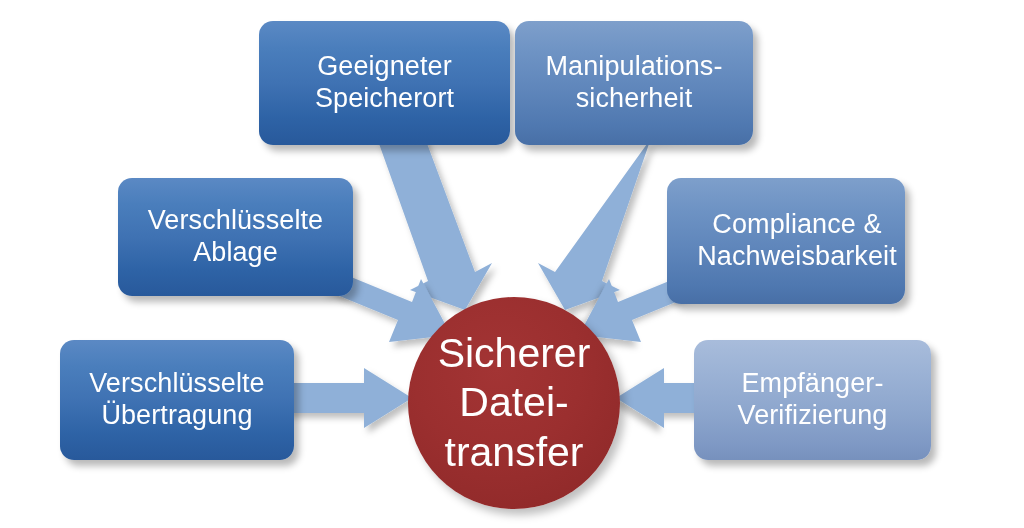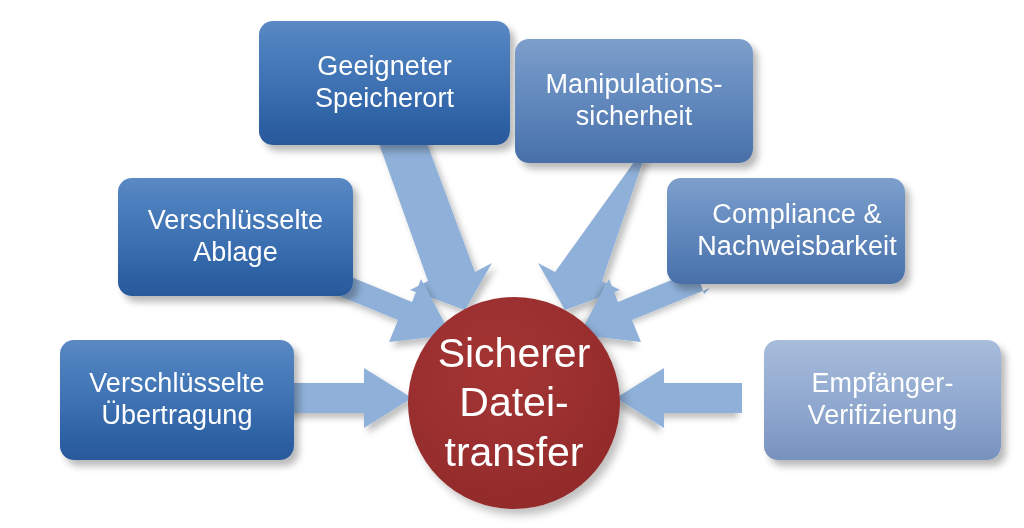--- a/index.html
+++ b/index.html
@@ -155,41 +155,41 @@
         <polygon points="0,15 78,15 78,0 126,30 78,60 78,45 0,45" fill="#8fb0d8"></polygon>
       </g>
     </svg>
   </div>
 
   <div class="node deep" style="left:259px; top:21px; width:251px; height:124px;">
     <span class="label">Geeigneter
 Speicherort</span>
   </div>
 
-  <div class="node mid" style="left:515px; top:21px; width:238px; height:124px;margin-top:18px;">
+  <div class="node mid" style="left:515px; top:21px; width:238px; height:124px;">
     <span class="label">Manipulations-
 sicherheit</span>
   </div>
 
   <div class="node deep" style="left:118px; top:178px; width:235px; height:118px;">
     <span class="label">Verschlüsselte
 Ablage</span>
   </div>
 
-  <div class="node mid" style="left:667px; top:178px; width:238px; height:106px;padding-left:32px;">
+  <div class="node mid" style="left:667px; top:178px; width:238px; height:126px;padding-left:32px;">
     <span class="label">Compliance &amp;
 Nachweisbarkeit</span>
   </div>
 
   <div class="node deep" style="left:60px; top:340px; width:234px; height:120px;">
     <span class="label">Verschlüsselte
 Übertragung</span>
   </div>
 
-  <div class="node pale" style="left:764px; top:340px; width:237px; height:120px;">
+  <div class="node pale" style="left:694px; top:340px; width:237px; height:120px;">
     <span class="label">Empfänger-
 Verifizierung</span>
   </div>
 
   <div id="hub" style="left:408px; top:297px; width:212px; height:212px;">
     <span class="label">Sicherer
 Datei-
 transfer</span>
   </div>
 

